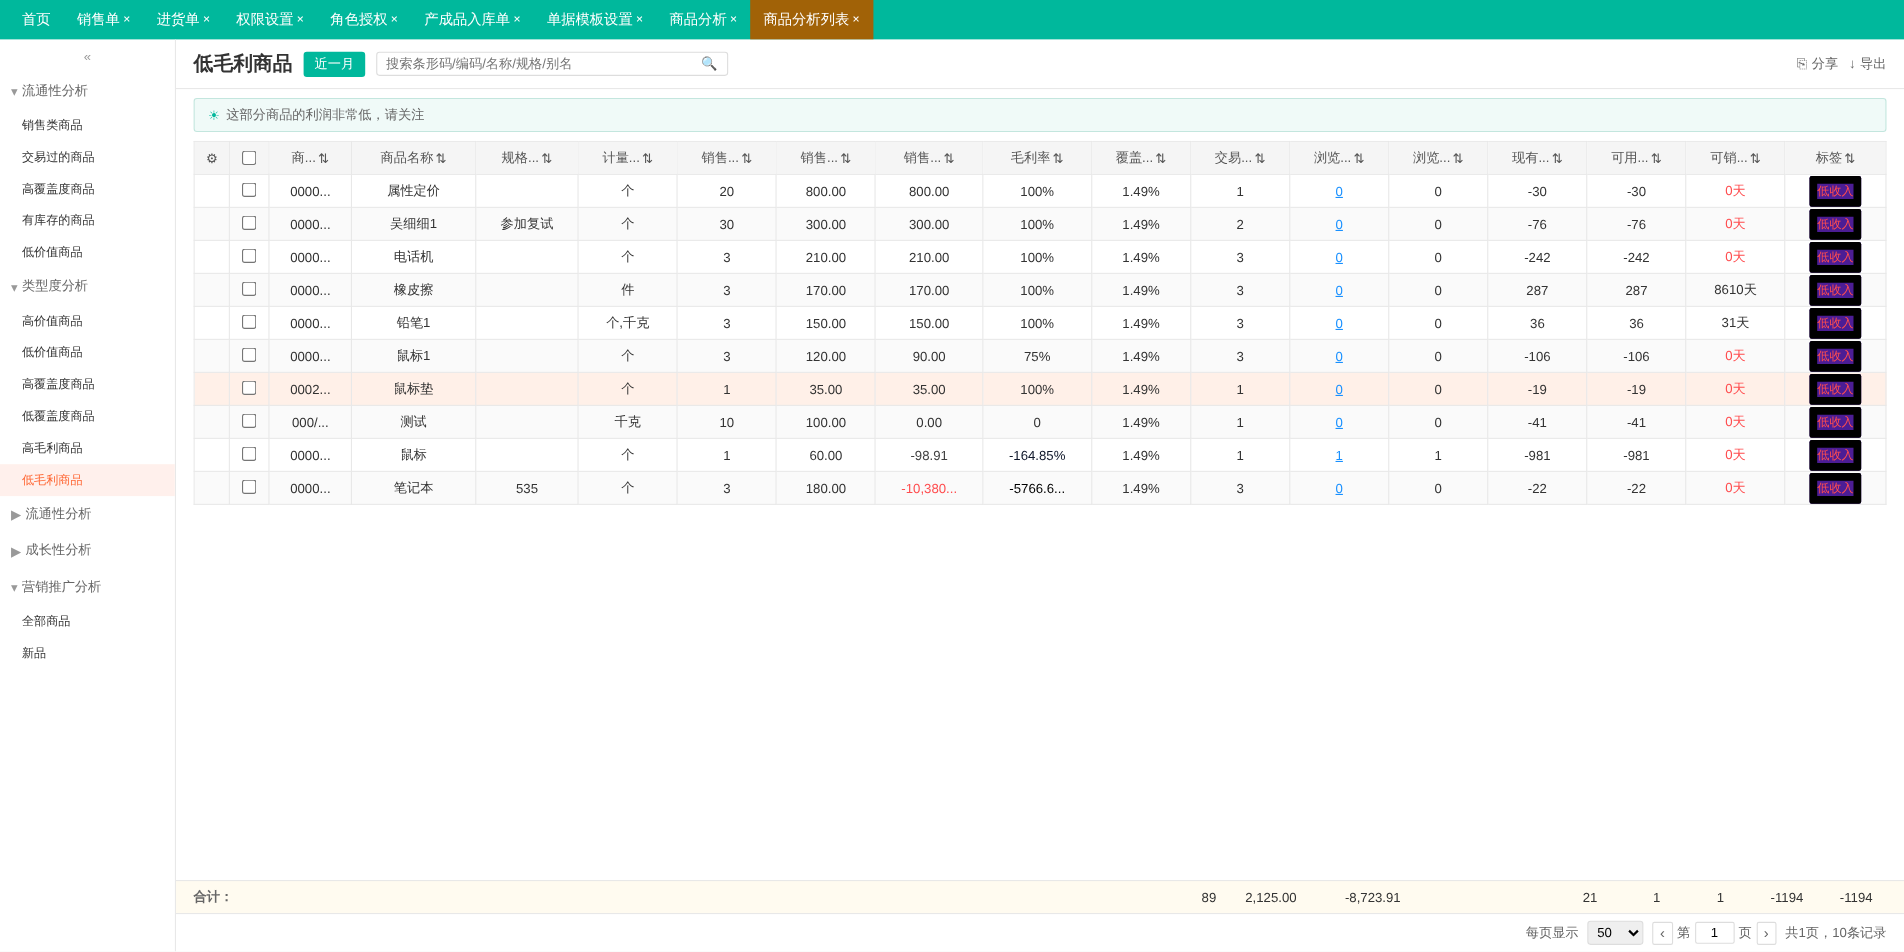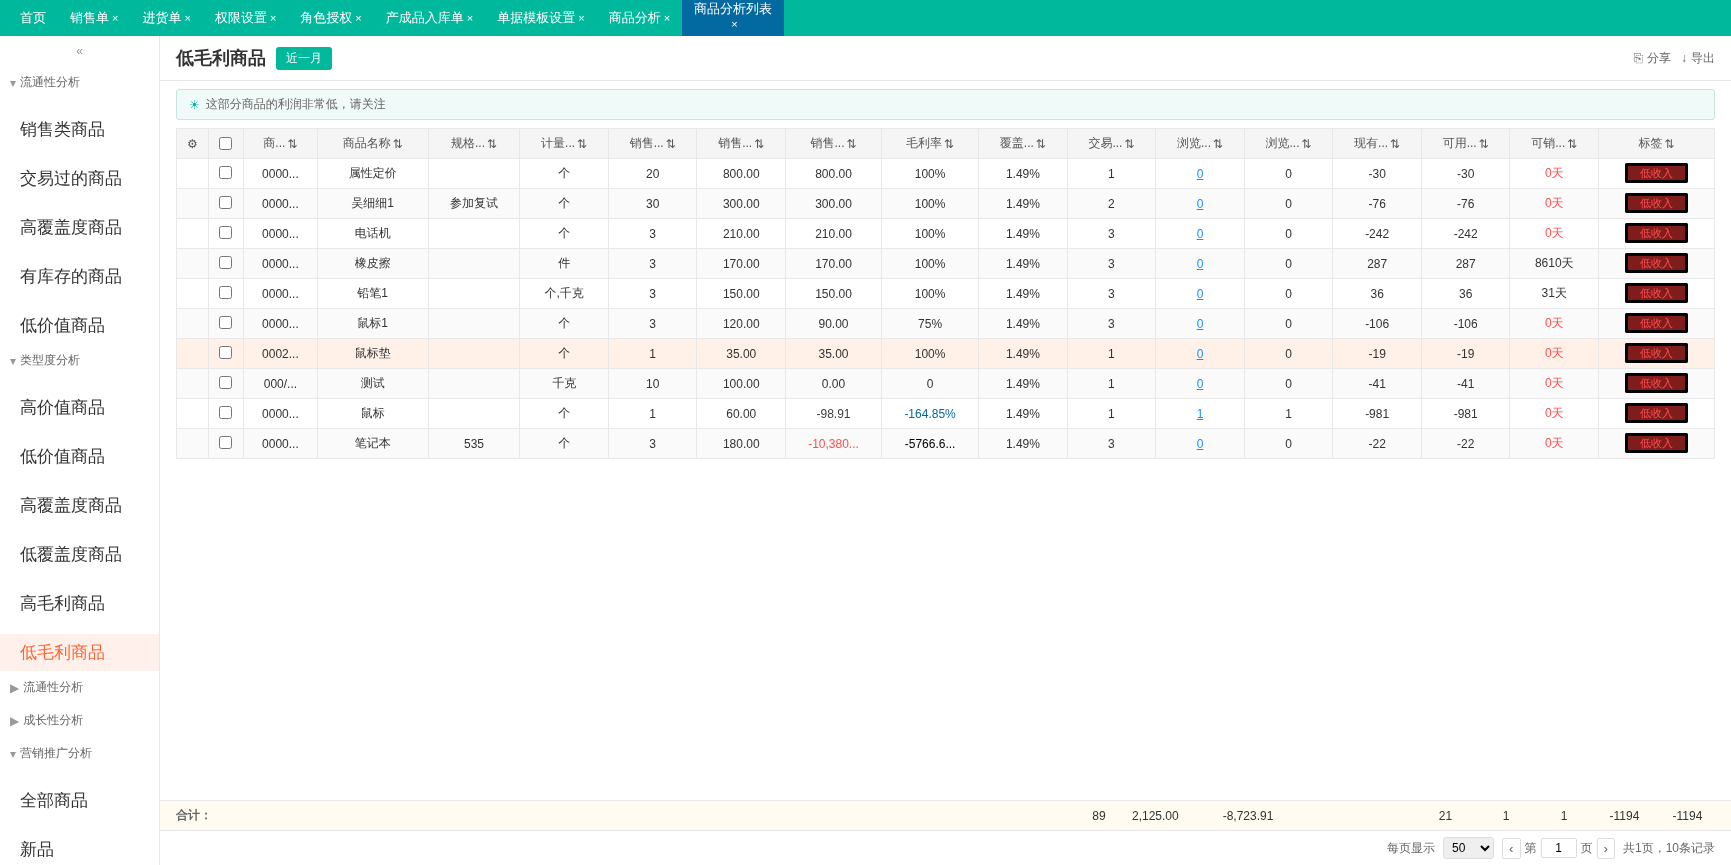--- a/index.html
+++ b/index.html
@@ -16,21 +16,21 @@
     }
     .nav-item {
       padding: 0 12px;
       height: 36px;
       display: flex;
       align-items: center;
       cursor: pointer;
       font-size: 13px;
       white-space: nowrap;
     }
-    .nav-item.active { background: #0369a1; flex-direction: column; }
+    .nav-item.active { background: #a16207; }
     .nav-close { margin-left: 3px; font-size: 11px; cursor: pointer; }
 
     
     .main-layout {
       display: flex;
       height: calc(100vh - 36px);
     }
 
     
     .sidebar {
@@ -44,25 +44,24 @@
       display: flex;
       align-items: center;
       padding: 8px 10px;
       font-size: 12px;
       color: #666;
       cursor: pointer;
     }
     .sidebar-group-header .arrow { margin-right: 4px; color: #999; }
     .sidebar-item {
       padding: 7px 10px 7px 20px;
-      font-size: 17px;
+      font-size: 11px;
       color: #333;
       cursor: pointer;
       white-space: nowrap;
-      margin-top: 12px;
     }
     .sidebar-item.active { background: #fff0ec; color: #ff6633; }
     .collapse-btn {
       display: flex;
       align-items: center;
       justify-content: center;
       padding: 8px;
       cursor: pointer;
       color: #999;
     }
@@ -177,24 +176,24 @@
     tbody tr:nth-child(even) { background: #fafafa; }
     tbody tr.highlighted { background: #fff0e8; }
     tbody td {
       border: 1px solid #e8e8e8;
       padding: 6px 4px;
       text-align: center;
       white-space: nowrap;
     }
     .tag-red {
       color: #ff4d4f;
-      background: #7f1d1d;
-      border: 3px solid #000000;
+      background: #4c1d95;
+      border: 7px solid #000000;
       border-radius: 2px;
-      padding: 1px 12px;
+      padding: 1px 0;
       font-size: 11px;
     }
     .text-link { color: #1890ff; text-decoration: underline; cursor: pointer; }
 
     
     .footer-summary {
       background: #fffbf0;
       border-top: 1px solid #e8e8e8;
       padding: 6px 16px;
       display: flex;
@@ -358,20 +357,24 @@
     <div class="sidebar-item">
       <span>新品</span>
     </div>
   </div>
 
   <div class="content-area">
 
     <div class="page-header">
       <span class="page-title">低毛利商品</span>
       <button class="filter-btn">近一月</button>
+      <div class="search-box">
+        <input type="text" placeholder="搜索条形码/编码/名称/规格/别名" style="">
+        <span class="search-icon">🔍</span>
+      </div>
       <div class="header-actions">
         <div class="action-btn">
           <span>⎘</span>
           <span>分享</span>
         </div>
         <div class="action-btn">
           <span>↓</span>
           <span>导出</span>
         </div>
       </div>
@@ -608,21 +611,21 @@
             <tr>
     <td></td>
     <td><input type="checkbox" style=""></td>
     <td>0000...</td>
     <td>鼠标</td>
     <td></td>
     <td>个</td>
     <td>1</td>
     <td>60.00</td>
     <td style="color:#404040">-98.91</td>
-    <td style="color:#0369a1">-164.85%</td>
+    <td style="color:#0f172a">-164.85%</td>
     <td>1.49%</td>
     <td>1</td>
     <td><span class="text-link">1</span></td>
     <td>1</td>
     <td>-981</td>
     <td>-981</td>
     <td style="color:#ff4d4f">0天</td>
     <td><span class="tag-red">低收入</span></td>
   </tr>
             <tr>

